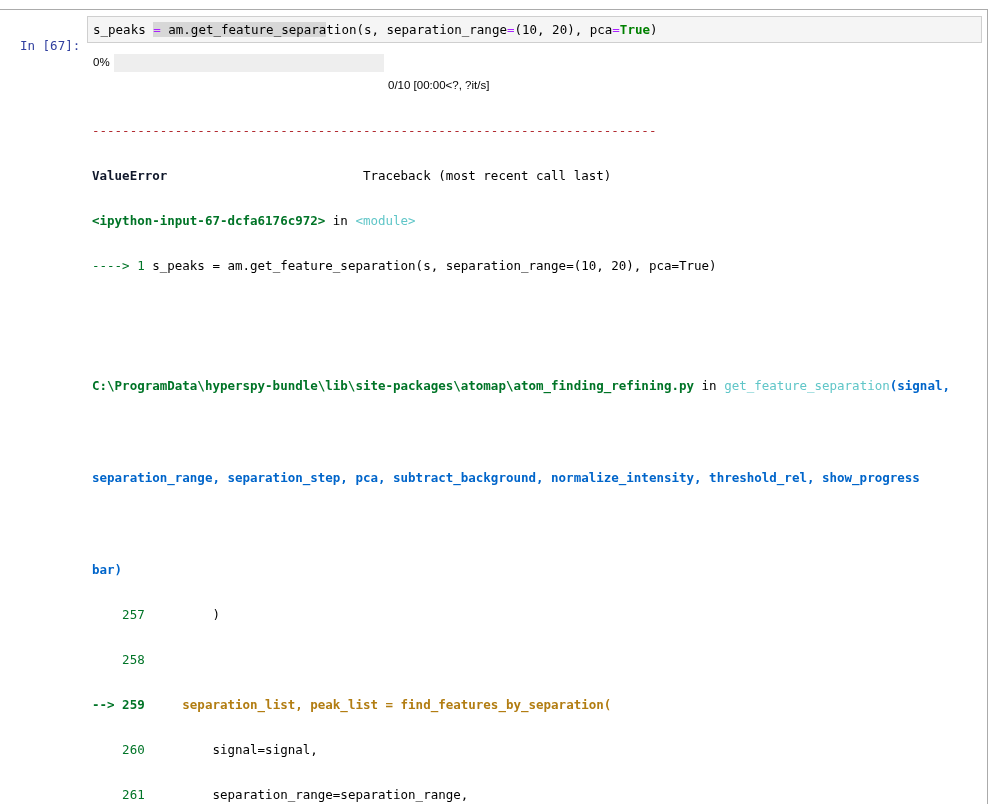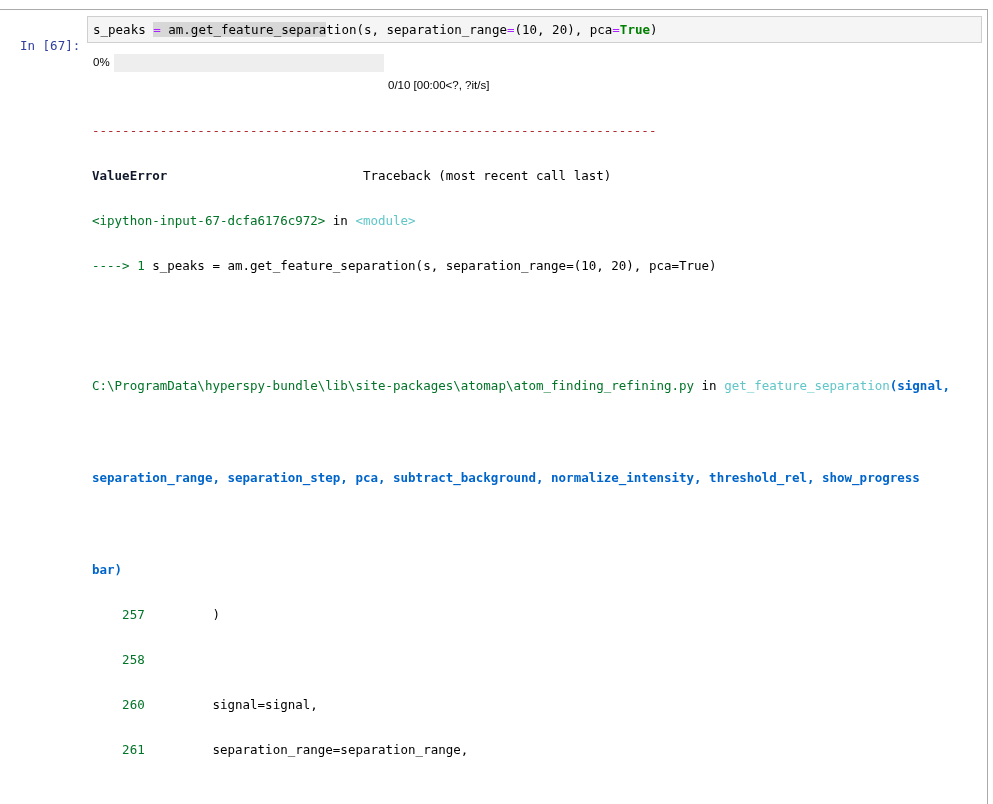--- a/index.html
+++ b/index.html
@@ -17,21 +17,21 @@
     .kw { color:#008000; font-weight:bold; }
     .progress-row { position:absolute; left:93px; top:44px; height:18px; font-family:"Liberation Sans", sans-serif; font-size:11.5px; color:#000; }
     .pct { position:absolute; left:0; top:2px; }
     .bar { position:absolute; left:21px; top:0; width:270px; height:18px; background:#eeeeee; }
     .pstat { position:absolute; left:295px; top:2px; white-space:nowrap;margin-top:23px; }
     .tb { position:absolute; left:92px; top:83px; font-size:12.5px; line-height:15px; white-space:pre; }
     .tb div { height:15px; }
     .red { color:#b22b31; }
     .redb { color:#0f172a; font-weight:bold; }
     .grn { color:#007427; }
-    .grnb { color:#007427; font-weight:normal; }
+    .grnb { color:#007427; font-weight:bold; }
     .cyan { color:#60c6c8; }
     .blub { color:#0065ca; font-weight:bold;margin-top:47px; }
     .ylwb { color:#b27d12; font-weight:bold; }
     .blk { color:#000;margin-top:21px; }
     .gap { height:15px; }
   </style>
 </head>
 <body>
 
 <div class="cell">
@@ -52,20 +52,21 @@
     <div><span class="grnb">&lt;ipython-input-67-dcfa6176c972&gt;</span><span> in </span><span class="cyan">&lt;module&gt;</span></div>
     <div><span class="grn">----&gt; 1 </span><span>s_peaks = am.get_feature_separation(s, separation_range=(10, 20), pca=True)</span></div>
     <div class="gap"></div>
 
     
     <div><span class="grnb">C:\ProgramData\hyperspy-bundle\lib\site-packages\atomap\atom_finding_refining.py</span><span> in </span><span class="cyan">get_feature_separation</span><span class="blub">(signal,</span></div>
     <div class="blub">separation_range, separation_step, pca, subtract_background, normalize_intensity, threshold_rel, show_progress</div>
     <div class="blub">bar)</div>
     <div><span class="grn">    257</span> <span>        )</span></div>
     <div><span class="grn">    258</span> <span></span></div>
+    <div><span class="grnb">--&gt; 259</span> <span class="ylwb">    separation_list, peak_list = find_features_by_separation(</span></div>
     <div><span class="grn">    260</span> <span>        signal=signal,</span></div>
     <div><span class="grn">    261</span> <span>        separation_range=separation_range,</span></div>
     <div class="gap"></div>
 
     
     
     
     
     
     

